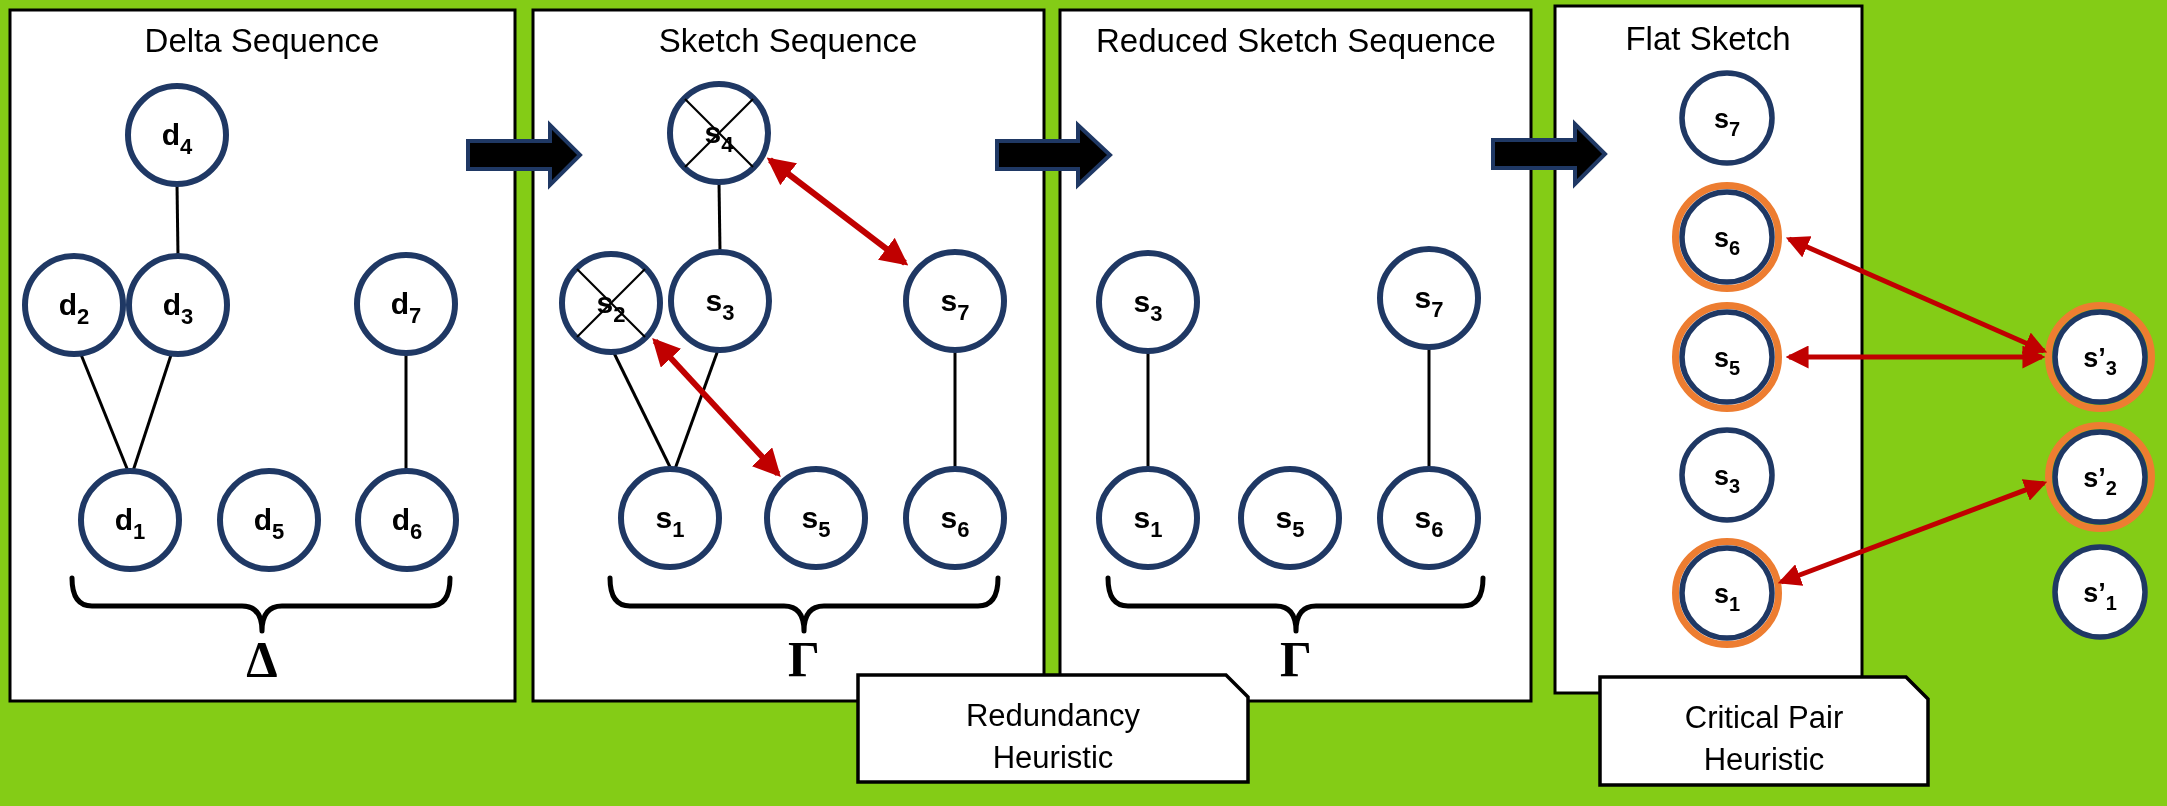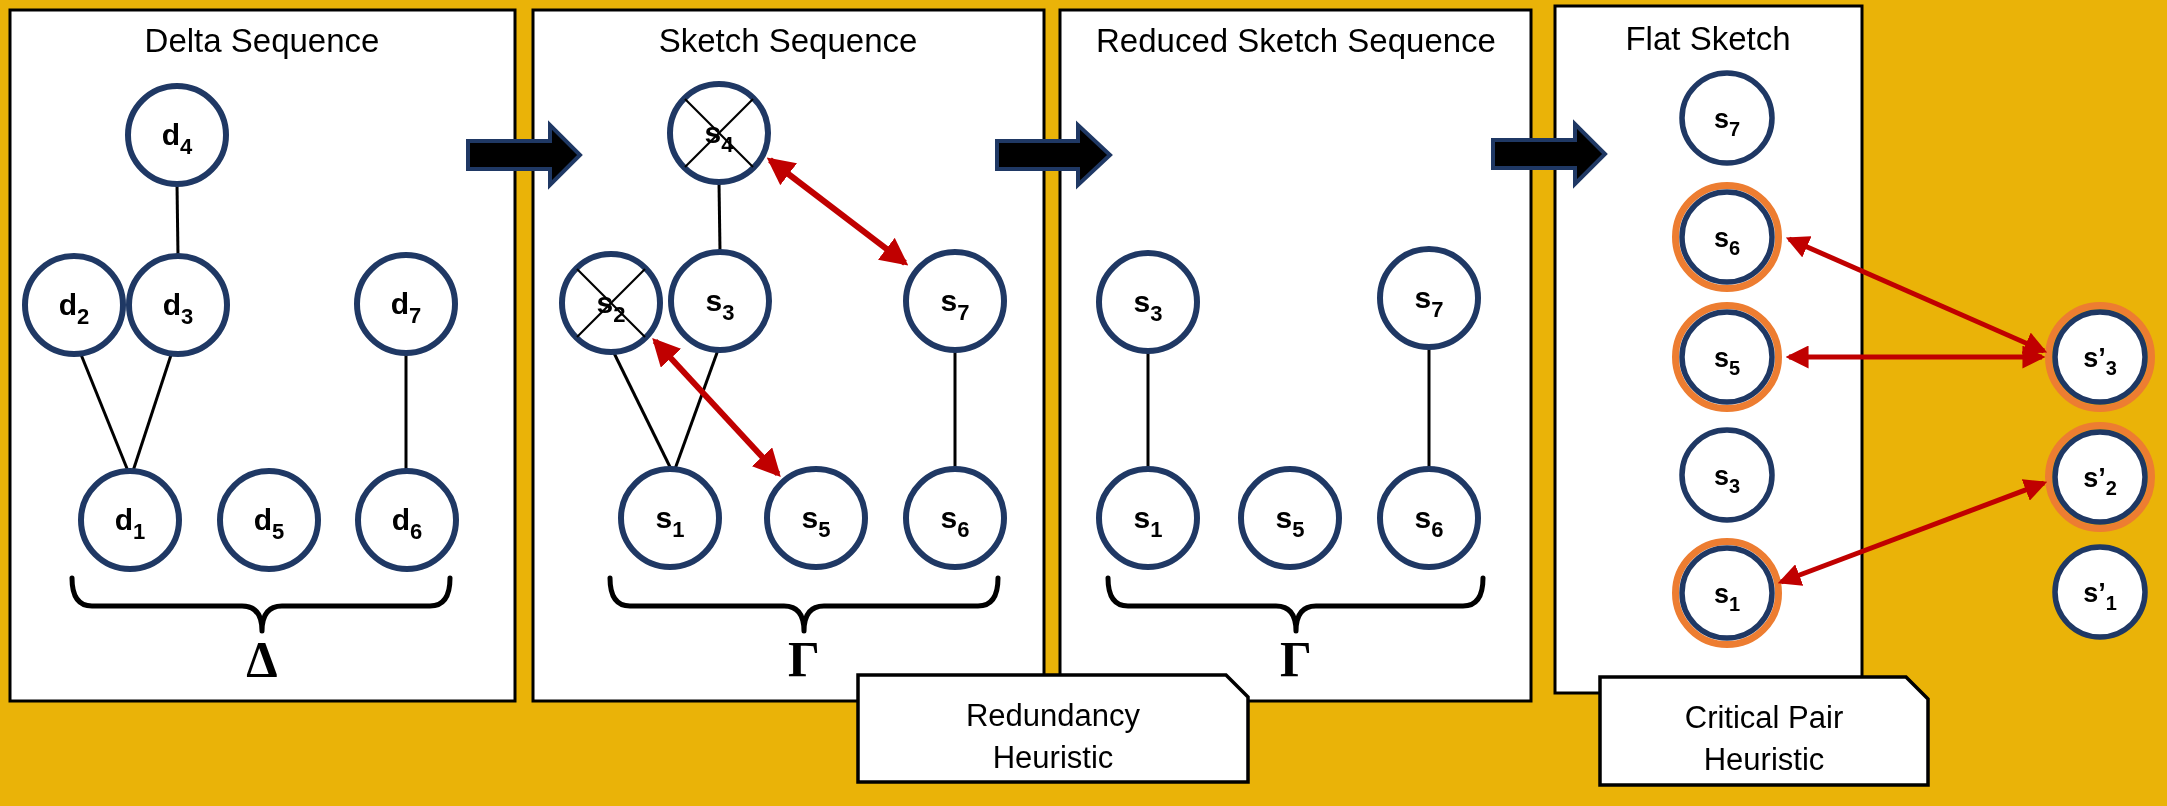--- a/index.html
+++ b/index.html
@@ -1,16 +1,16 @@
 <!DOCTYPE html>
 <html style="--navy: #1f3864; --orange: #ed7d31; --red: #c00000; --ink: #000000;"><head>
 <meta charset="utf-8">
 <style>
   html,body{margin:0;padding:0;background:#ffffff;}
-  .stage{position:relative;width:2167px;height:806px;background:#eab308;
+  .stage{position:relative;width:2167px;height:806px;background:#84cc16;
          font-family:"Liberation Sans",sans-serif;}
   svg{display:block;}
   .panel{fill:#ffffff;stroke:#000000;stroke-width:3;}
   .title{font:400 33px "Liberation Sans",sans-serif;fill:#000;text-anchor:middle;}
   .node{fill:#ffffff;stroke:var(--navy,#1f3864);stroke-width:6;}
   .node-sm{fill:#ffffff;stroke:var(--navy,#1f3864);stroke-width:5.5;}
   .ring{fill:none;stroke:var(--orange,#ed7d31);stroke-width:7;}
   .edge{stroke:#000000;stroke-width:3;fill:none;}
   .cross{stroke:#000000;stroke-width:2.2;}
   .nlabel{font:700 30px "Liberation Sans",sans-serif;fill:#000;text-anchor:middle;}

